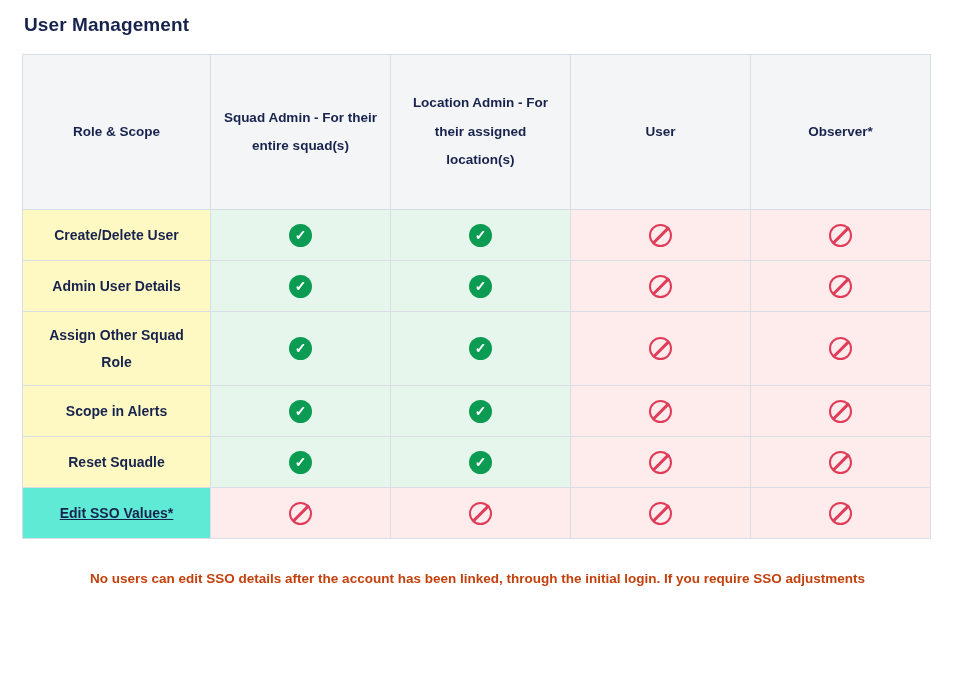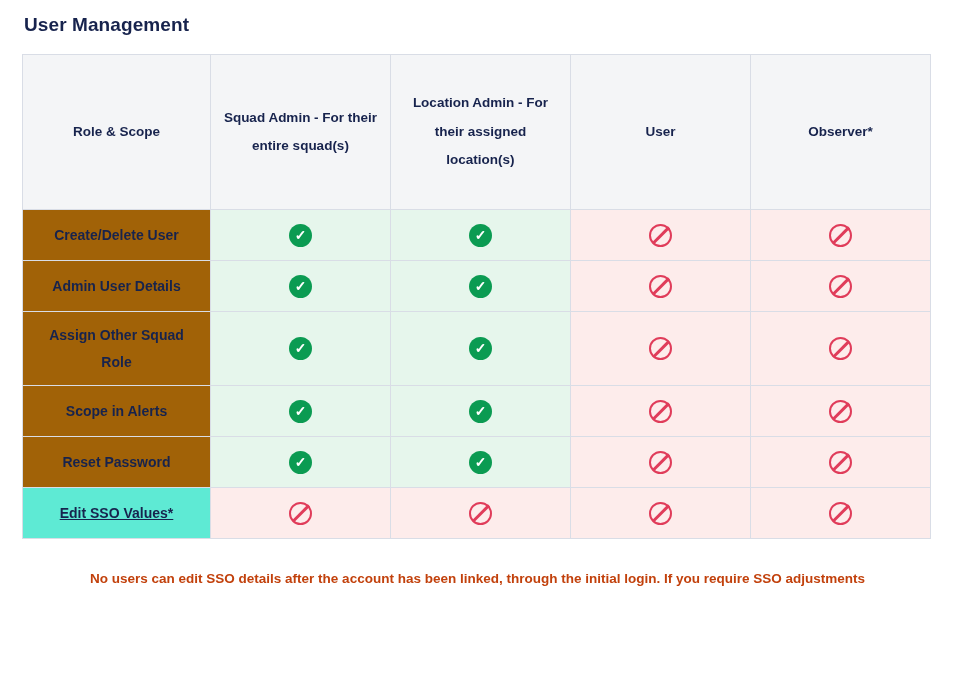--- a/index.html
+++ b/index.html
@@ -48,21 +48,21 @@
     margin-top: 16px;
   }
   col.c-role { width: 188px; }
   col.c-col  { width: 180px; }
   td.rowhead {
     font-size: 14px;
     font-weight: bold;
     color: #17234d;
     line-height: 1.9;
     padding: 10px 10px;
-    background: #a16207;
+    background: #fef9c3;
   }
   td.cell {
     height: 48px;
   }
   td.cell.yes { background: #e6f6ec; }
   td.cell.no  { background: #fdeceb; }
   tr.allno td.rowhead { background: #5eead4; text-decoration: underline; }
 
   .mark {
     display: inline-block;
@@ -157,21 +157,21 @@
 
       <tr>
         <td class="rowhead">Scope in Alerts</td>
         <td class="cell yes"><span class="mark check">✓</span></td>
         <td class="cell yes"><span class="mark check">✓</span></td>
         <td class="cell no"><span class="mark ban"></span></td>
         <td class="cell no"><span class="mark ban"></span></td>
       </tr>
 
       <tr>
-        <td class="rowhead">Reset Password</td>
+        <td class="rowhead">Reset Squadle</td>
         <td class="cell yes"><span class="mark check">✓</span></td>
         <td class="cell yes"><span class="mark check">✓</span></td>
         <td class="cell no"><span class="mark ban"></span></td>
         <td class="cell no"><span class="mark ban"></span></td>
       </tr>
 
       <tr class="allno">
         <td class="rowhead">Edit SSO Values*</td>
         <td class="cell no"><span class="mark ban"></span></td>
         <td class="cell no"><span class="mark ban"></span></td>

